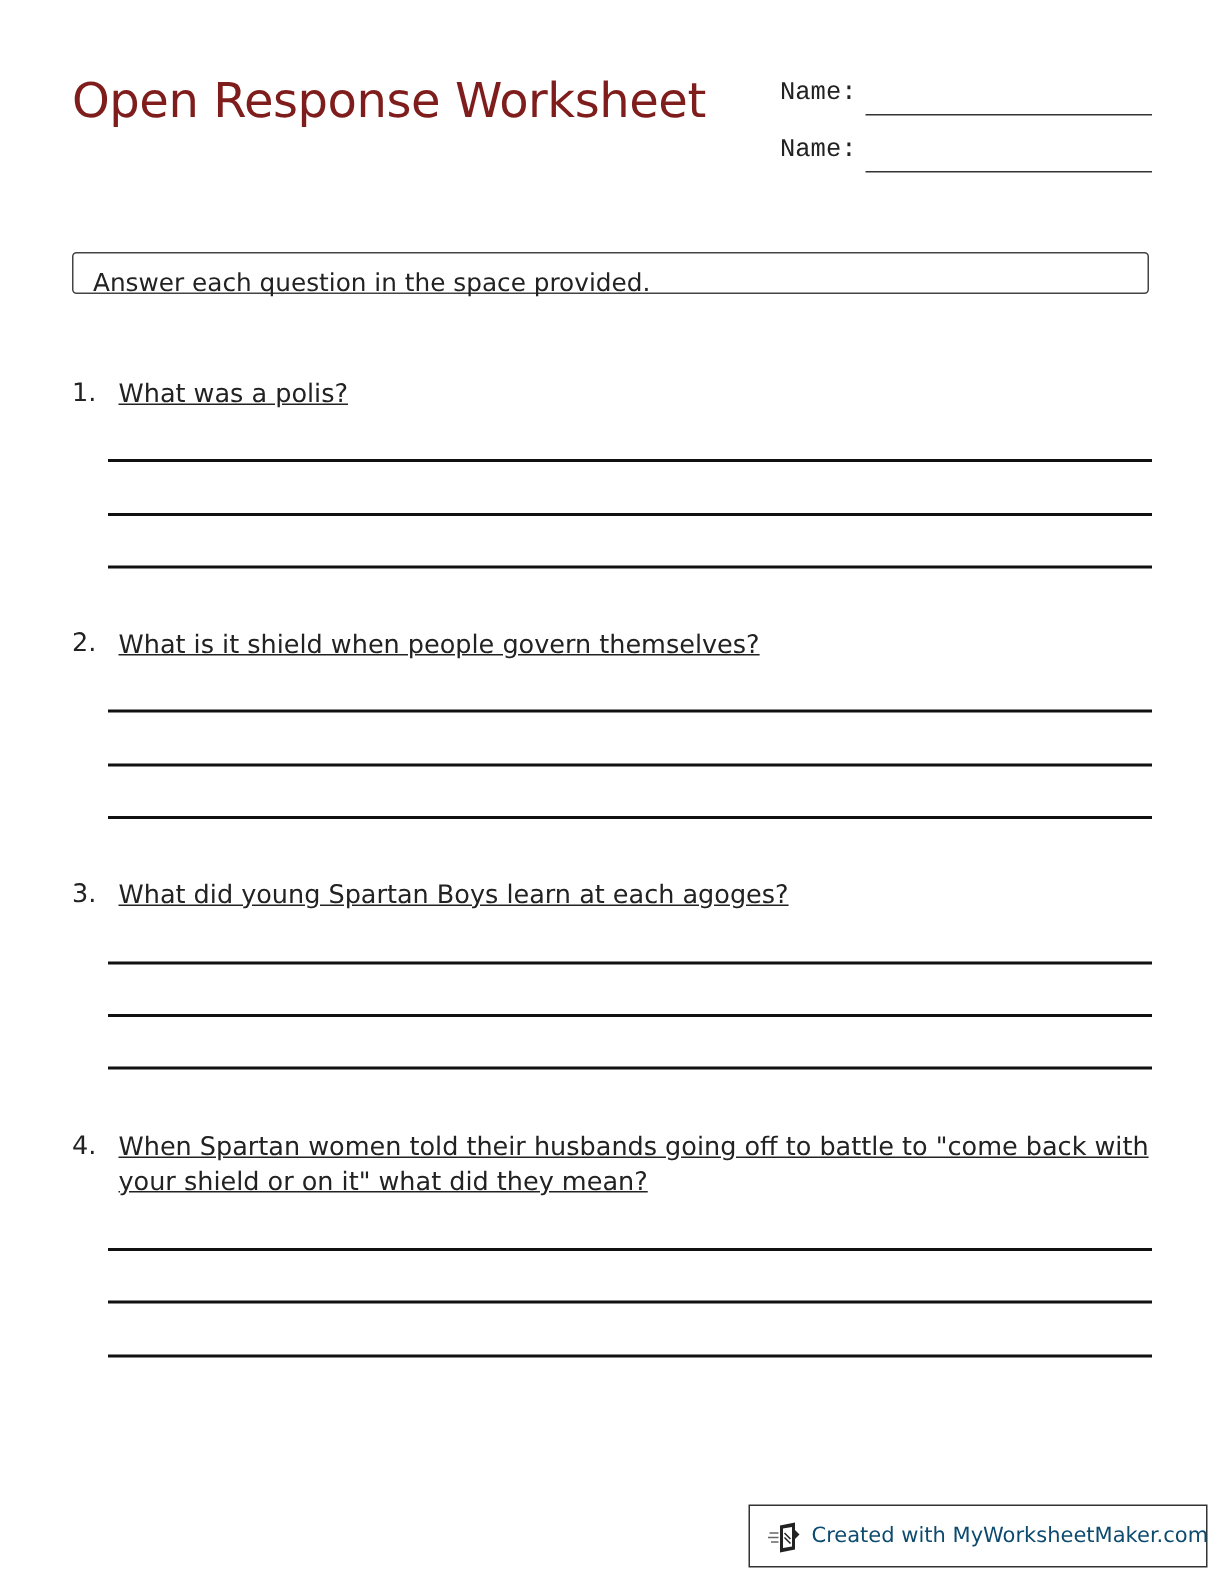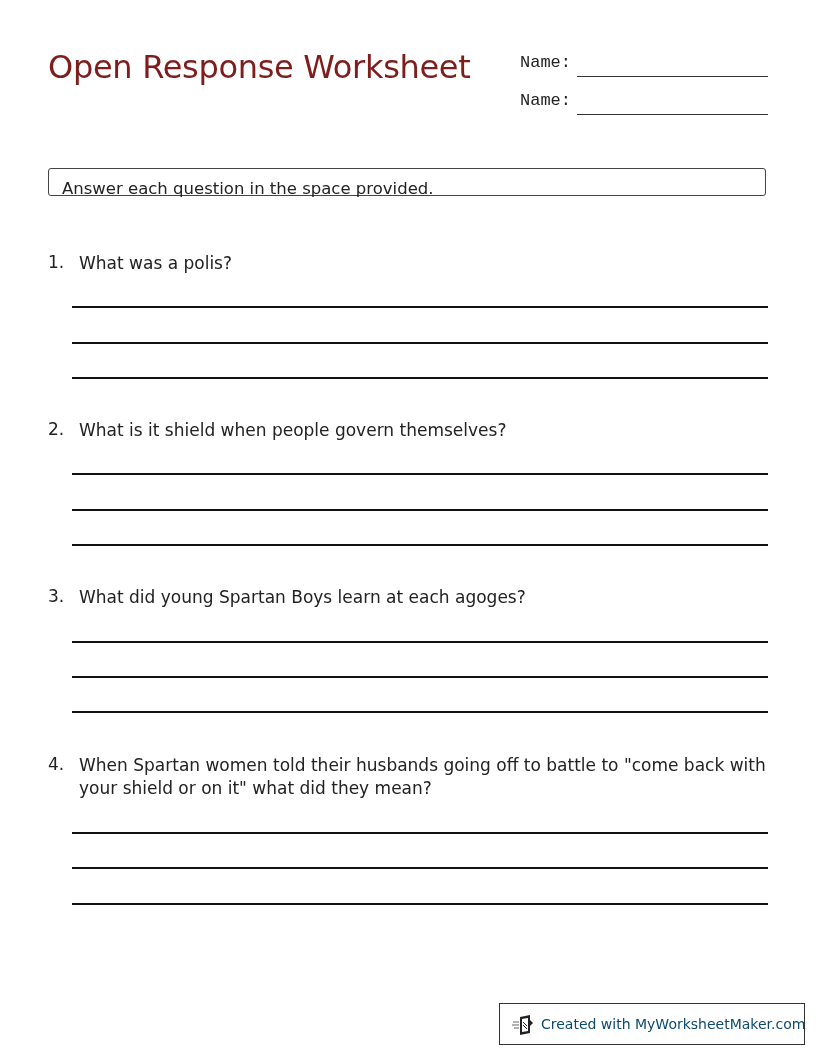--- a/index.html
+++ b/index.html
@@ -6,21 +6,21 @@
   body { width: 816px; height: 1056px; position: relative; overflow: hidden; color: #222; }
   .sans { font-family: "DejaVu Sans", "Liberation Sans", sans-serif; }
   .serif { font-family: Liberation Mono, monospace; }
   .title { position: absolute; left: 48px; top: 48px; font-size: 32px; font-weight: normal; color: #7f1d1d; margin: 0; letter-spacing: -0.3px; }
   .field-label { position: absolute; font-size: 17px; color: #222; text-align: right; width: 80px; }
   .field-line { position: absolute; left: 577px; width: 191px; border-bottom: 1.5px solid #333; height: 0; }
   .instructions { position: absolute; left: 48px; top: 168px; width: 718px; height: 28px; border: 1.3px solid #444; border-radius: 3px; box-sizing: border-box; }
   .instructions span { position: absolute; left: 13px; top: 10px; font-size: 16.5px; color: #222; }
   .question { position: absolute; left: 48px; width: 720px; }
   .q-num { position: absolute; left: 0; top: 0; font-size: 17px; color: #222; }
-  .q-text { position: absolute; left: 31px; top: 0; width: 690px; font-size: 17px; line-height: 23px; color: #222; }
+  .q-text { position: absolute; left: 31px; top: 0; width: 690px; font-size: 17px; line-height: 23px; color: #222; text-decoration: underline; }
   .answer-line { position: absolute; left: 72px; width: 696px; height: 0; border-bottom: 2px solid #111; }
   .footer { position: absolute; left: 499px; top: 1003px; width: 306px; height: 42px; border: 1.3px solid #333; box-sizing: border-box; }
   .footer .logo { position: absolute; left: 12px; top: 10px; width: 22px; height: 22px; }
   .footer .ftext { position: absolute; left: 41px; top: 12px; font-size: 14px; color: #0c4a6e; white-space: nowrap; }
 </style>
 </head>
 <body>
 
 <h1 class="title sans">Open Response Worksheet</h1>
 

